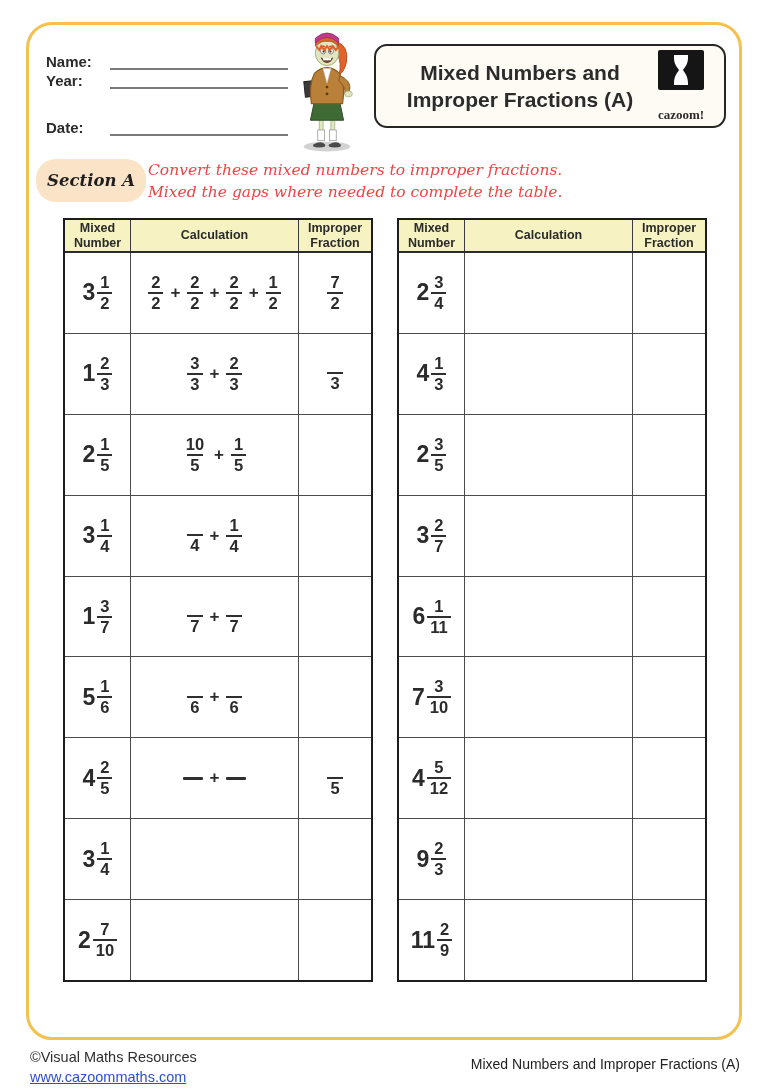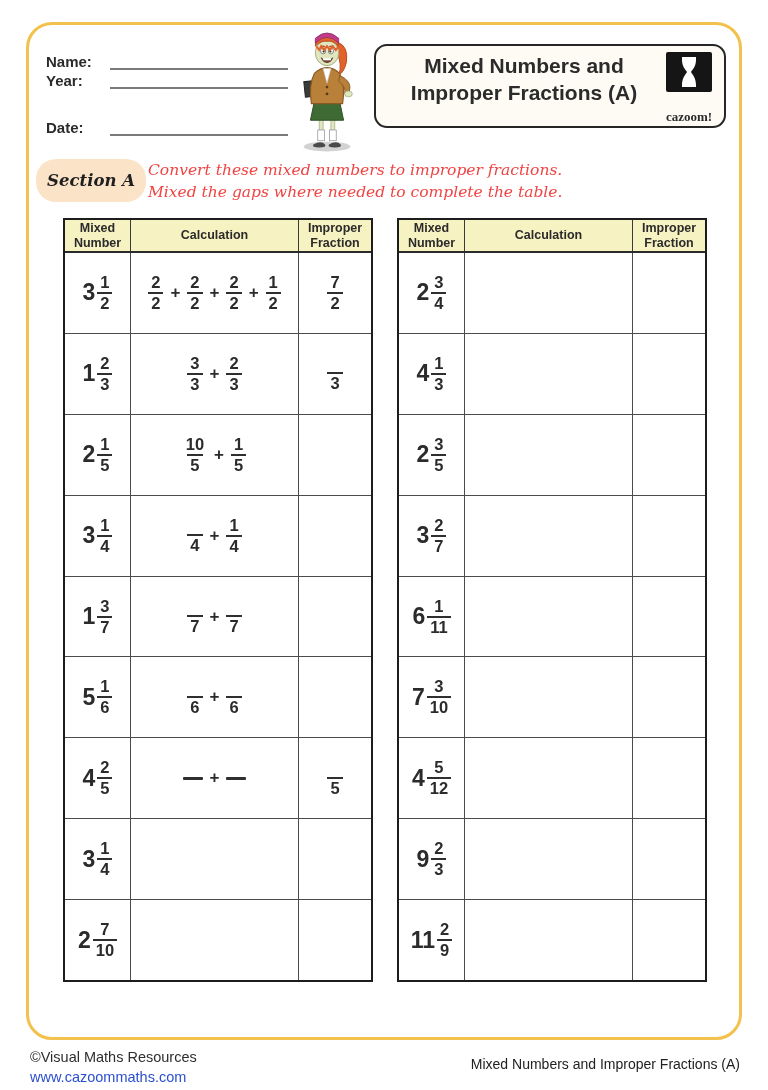--- a/index.html
+++ b/index.html
@@ -15,22 +15,22 @@
   .page-border{left:26px;top:22px;width:716px;height:1018px;
     border:3px solid var(--gold);border-radius:26px;background:#fff;}
 
   
   .field-row{left:46px;height:24px;display:flex;align-items:flex-end;}
   .field-label{font-weight:bold;font-size:15px;width:64px;}
   .field-line{display:inline-block;width:178px;border-bottom:2px solid #7a7a7a;height:20px;}
 
   
   .title-box{left:374px;top:44px;width:352px;height:84px;background:#FDFBF4;
-    border:2.5px solid #262626;border-radius:13px;display:flex;align-items:flex-start;
-    padding:6px 4px 6px 14px;}
+    border:2.5px solid #262626;border-radius:13px;display:flex;align-items:center;
+    padding:6px 12px 6px 14px;}
   .title-text{flex:1;text-align:center;font-weight:bold;font-size:21px;line-height:1.3;}
   .logo{width:62px;display:flex;flex-direction:column;align-items:center;}
   .logo-text{font-family:"Liberation Serif",serif;font-weight:bold;font-size:13px;margin-top:17px;}
 
   
   .section-label{left:36px;top:159px;width:110px;height:43px;background:var(--peach);
     border-radius:20px;display:flex;align-items:center;justify-content:center;
     font-family:"DejaVu Serif",serif;font-style:italic;font-weight:bold;font-size:16.5px;color:#1f1f1f;}
   .instructions{left:148px;top:160px;width:480px;font-family:"DejaVu Serif",serif;
     font-style:italic;font-size:15.5px;line-height:1.4;color:#ef4444;}
@@ -55,21 +55,21 @@
   .whole{font-size:23px;margin-right:2px;}
   .frac{display:inline-flex;flex-direction:column;align-items:center;
     font-weight:bold;font-size:16.5px;line-height:1.15;}
   .fnum{display:block;min-height:1.1em;min-width:14px;text-align:center;padding:0 3px;}
   .fden{display:block;border-top:2.5px solid #2f2f2f;min-width:14px;text-align:center;padding:0 3px;}
   .plus{font-weight:bold;font-size:17px;margin:0 7px;}
   .calc-dash{display:inline-block;width:20px;height:3px;background:#2f2f2f;border-radius:1px;}
 
   
   .footer-left{left:30px;top:1048px;font-size:14.5px;line-height:1.35;color:#2e2e2e;}
-  .footer-link{color:var(--link);cursor:pointer;}
+  .footer-link{color:var(--link);text-decoration:underline;cursor:pointer;}
   .footer-right{right:28px;top:1056px;font-size:14px;color:#222;padding-left:40px;}
 </style>
 </head>
 <body>
 
 <div class="abs page-border"></div>
 
 <div class="abs field-row" style="top:46px;">
   <span class="field-label">Name:</span>
   <span class="field-line"></span>

